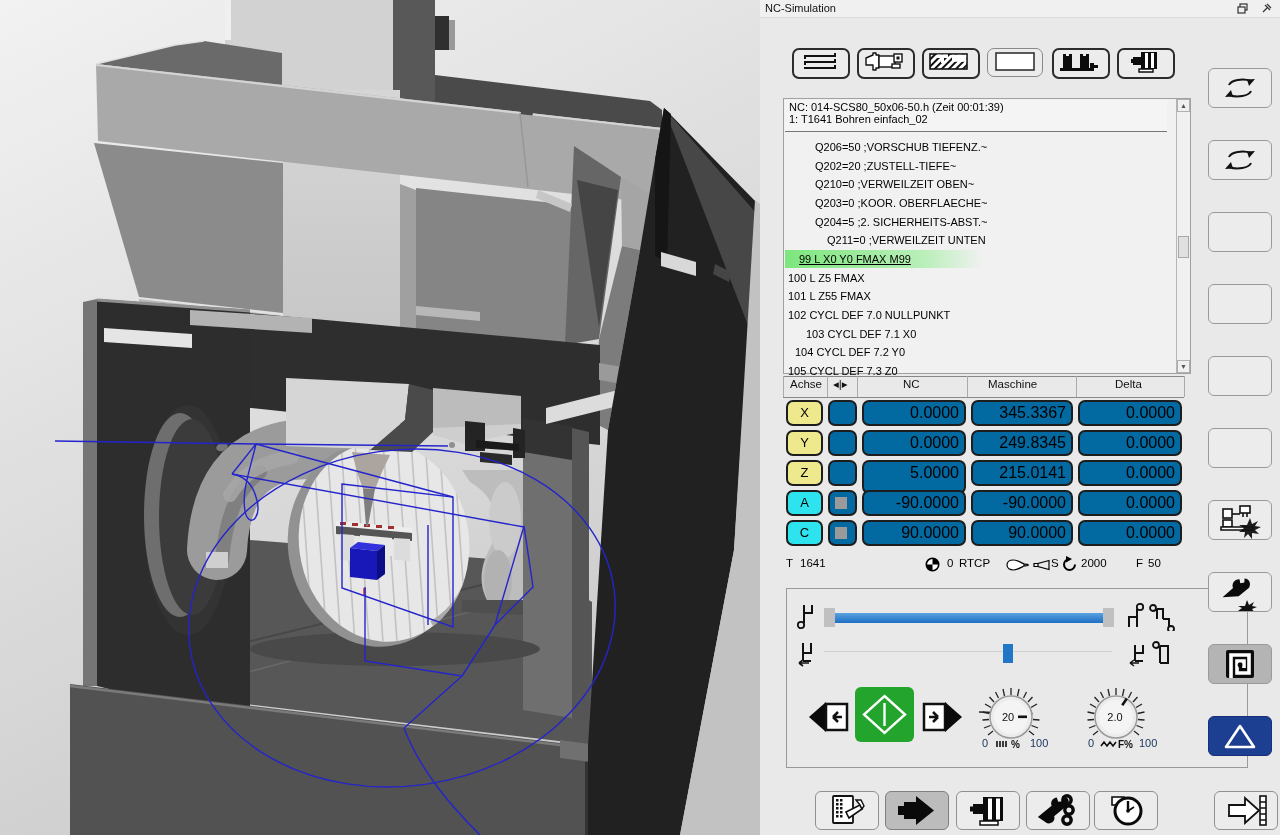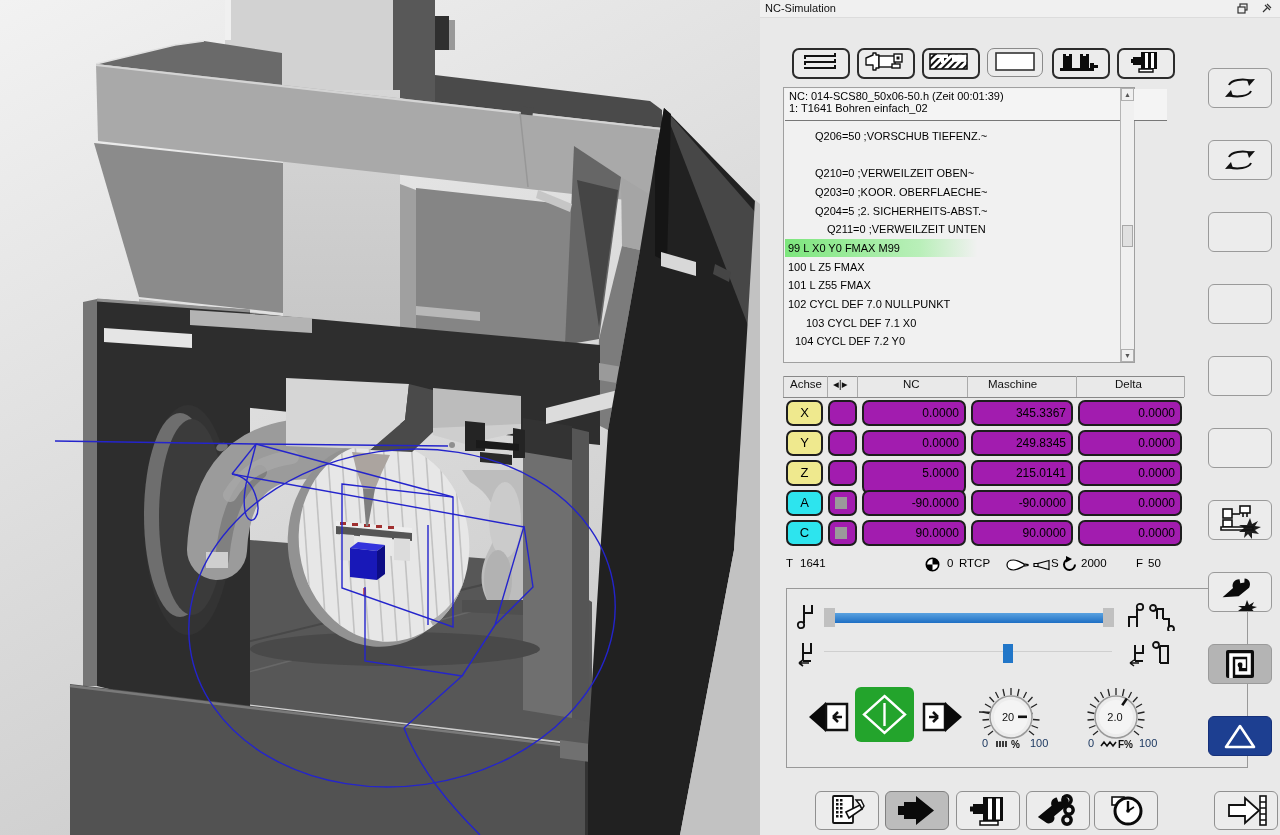--- a/index.html
+++ b/index.html
@@ -6,37 +6,37 @@
   font-family:"Liberation Sans",sans-serif;}
 #root{position:relative;width:1280px;height:835px;background:#e9e9e9;}
 #view3d{position:absolute;left:0;top:0;width:760px;height:835px;}
 #panel{position:absolute;left:760px;top:0;width:520px;height:835px;background:#e9e9e9;}
 #titlebar{position:absolute;left:0;top:0;width:520px;height:17px;background:#f0f0f0;
   border-bottom:1px solid #dcdcdc;}
 #titlebar .t{position:absolute;left:5px;top:2px;font-size:11px;color:#111;}
 .tbtn{position:absolute;top:48px;width:54px;height:27px;background:#ececec;
   border:2px solid #2c2c2c;border-radius:7px;}
 .tbtn.light{border:1px solid #8a8a8a;}
-#listing{position:absolute;left:23px;top:87px;width:352px;height:276px;background:#f1f1f1;
+#listing{position:absolute;left:23px;top:98px;width:408px;height:276px;background:#f1f1f1;
   border:1px solid #a0a0a0;box-sizing:border-box;}
 #lhead{position:absolute;left:1px;top:1px;width:382px;height:32px;background:#f4f4f4;
   border-bottom:1px solid #777;font-size:11px;color:#000;padding:1px 0 0 4px;box-sizing:border-box;}
 #lbody{position:absolute;left:1px;top:34px;width:382px;height:238px;font-size:11px;color:#000;}
 .ln{position:absolute;left:0;width:382px;height:18px;line-height:18px;white-space:pre;}
 #scroll{position:absolute;right:0px;top:0px;width:13px;height:274px;background:#f0f0f0;
   border-left:1px solid #b5b5b5;}
 .sarr{position:absolute;left:0;width:13px;height:13px;background:#f0f0f0;border:1px solid #b0b0b0;box-sizing:border-box;
   font-size:7px;text-align:center;line-height:11px;color:#555;}
 #sthumb{position:absolute;left:1px;top:137px;width:11px;height:22px;background:#e0e0e0;border:1px solid #a8a8a8;box-sizing:border-box;}
 
 #axtable{position:absolute;left:23px;top:376px;width:402px;}
 .axhead{position:absolute;top:2px;font-size:11.5px;color:#111;}
 .axrow{position:absolute;left:0;height:26px;}
-.cell{position:absolute;background:#a21caf;border:2px solid #1d1d1d;border-radius:7px;
-  box-sizing:border-box;font-size:12px;color:#000;}
+.cell{position:absolute;background:#0369a1;border:2px solid #1d1d1d;border-radius:7px;
+  box-sizing:border-box;font-size:16px;color:#000;}
 .cell.num{text-align:right;padding-right:5px;line-height:22px;}
 .cell.ax{text-align:center;line-height:22px;font-size:13px;}
 .yellow{background:#efe98e;}
 .cyan{background:#2de4ee;}
 .chk{position:absolute;left:5px;top:5px;width:12px;height:12px;background:#9a9a9a;}
 
 #toolrow{position:absolute;left:23px;top:557px;width:402px;height:18px;font-size:11.5px;color:#000;}
 
 #ctrlbox{position:absolute;left:26px;top:588px;width:462px;height:180px;border:1px solid #999;
   box-sizing:border-box;background:#e9e9e9;}
@@ -278,30 +278,32 @@
       <rect x="32" y="3" width="3" height="15" fill="#fff"></rect>
       <rect x="14" y="7" width="8" height="8" fill="#0c0c0c"></rect>
       <rect x="12" y="9" width="2" height="4" fill="#0c0c0c"></rect>
       <path d="M20,19 L20,22 L34,22 L34,19 Z" fill="#fff" stroke="#0c0c0c" stroke-width="1.4"></path>
     </svg>
   </div>
   <div id="listing">
     <div id="lhead">NC: 014-SCS80_50x06-50.h (Zeit 00:01:39)<br>1: T1641 Bohren einfach_02</div>
     <div id="lbody">
       <div class="ln" style="top:5px;padding-left:30px;">Q206=50 ;VORSCHUB TIEFENZ.~</div>
+      <div class="ln" style="top:24px;padding-left:30px;">Q202=20 ;ZUSTELL-TIEFE~</div>
       <div class="ln" style="top:42px;padding-left:30px;">Q210=0 ;VERWEILZEIT OBEN~</div>
       <div class="ln" style="top:61px;padding-left:30px;">Q203=0 ;KOOR. OBERFLAECHE~</div>
       <div class="ln" style="top:80px;padding-left:30px;">Q204=5 ;2. SICHERHEITS-ABST.~</div>
       <div class="ln" style="top:98px;padding-left:42px;">Q211=0 ;VERWEILZEIT UNTEN</div>
-      <div class="ln" style="top:117px;padding-left:3px;background:linear-gradient(to right,#7de67d,#b9efb9 35%,rgba(241,241,241,0) 50%);">99 L X0 Y0 FMAX M99</div>
+      <div class="ln" style="top:117px;padding-left:14px;background:linear-gradient(to right,#7de67d,#b9efb9 35%,rgba(241,241,241,0) 50%);text-decoration:underline;">99 L X0 Y0 FMAX M99</div>
       <div class="ln" style="top:136px;padding-left:3px;">100 L Z5 FMAX</div>
       <div class="ln" style="top:154px;padding-left:3px;">101 L Z55 FMAX</div>
       <div class="ln" style="top:173px;padding-left:3px;">102 CYCL DEF 7.0 NULLPUNKT</div>
       <div class="ln" style="top:192px;padding-left:21px;">103 CYCL DEF 7.1 X0</div>
       <div class="ln" style="top:210px;padding-left:10px;">104 CYCL DEF 7.2 Y0</div>
+      <div class="ln" style="top:229px;padding-left:3px;">105 CYCL DEF 7.3 Z0</div>
     </div>
     <div id="scroll">
       <div class="sarr" style="top:0;">▲</div>
       <div id="sthumb"></div>
       <div class="sarr" style="bottom:0;">▼</div>
     </div>
   </div>
   <div id="axtable">
     <div style="position:absolute;left:0;top:0;width:401px;height:1px;background:#888;"></div>
     <div style="position:absolute;left:0;top:21px;width:401px;height:1px;background:#888;"></div>

